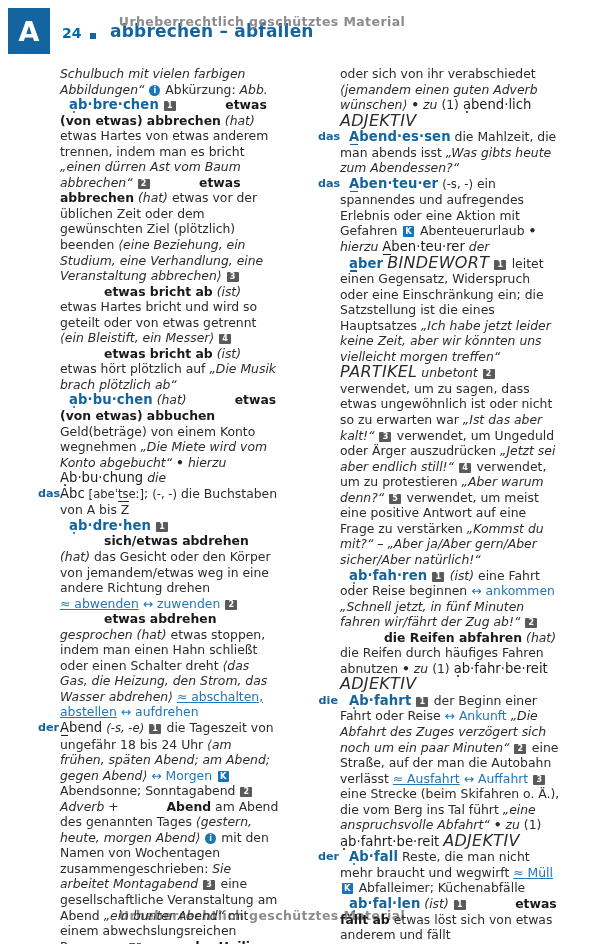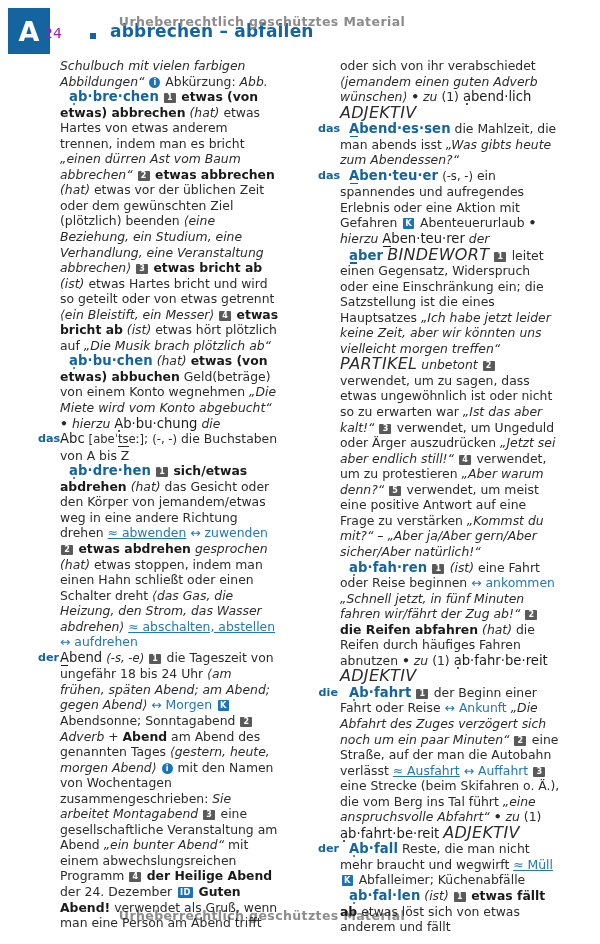--- a/index.html
+++ b/index.html
@@ -43,25 +43,25 @@
     color: #ffffff;
     font-size: 27px;
     font-weight: bold;
     display: flex;
     align-items: center;
     justify-content: center;
     letter-spacing: 0px;
   }
   .page-num {
     position: absolute;
-    left: 44px;
+    left: 62px;
     top: 25px;
     font-size: 14px;
-    font-weight: normal;
-    color: #a21caf;
+    font-weight: bold;
+    color: #0369a1;
   }
   .head-bullet {
     position: absolute;
     left: 90px;
     top: 33px;
     width: 6px;
     height: 6px;
     background: #1464a0;
   }
   .running-head {
@@ -87,21 +87,21 @@
     letter-spacing: 0.4px;
     pointer-events: none;
   }
   .watermark.top { top: 14px; left: 0; }
   .watermark.bottom { top: 908px; left: 0; }
 
   
   .columns {
     position: absolute;
     left: 0;
-    top: 58px;
+    top: 66px;
     width: 524px;
     height: 850px;
   }
   .col {
     position: absolute;
     top: 0;
     width: 242px;
     font-size: 12.4px;
     line-height: 15.55px;
     text-align: left;
@@ -134,21 +134,21 @@
     font-weight: bold;
     font-size: 13.2px;
     letter-spacing: 0.1px;
     margin-left: 9px;
   }
   .hwk {            
     color: #1a1a1a;
     font-weight: normal;
     font-size: 13.2px;
   }
-  .b   { font-weight: bold; color: #1a1a1a; }
+  .b   { font-weight: bold; color: #1a1a1a; margin-left: 44px; }
   .i   { font-style: italic; }
   .sc  {                
     font-style: italic;
     font-size: 16px;
     letter-spacing: 0.3px;
     text-transform: uppercase;
   }
   .phon  { font-size: 11.6px; }
 
   

